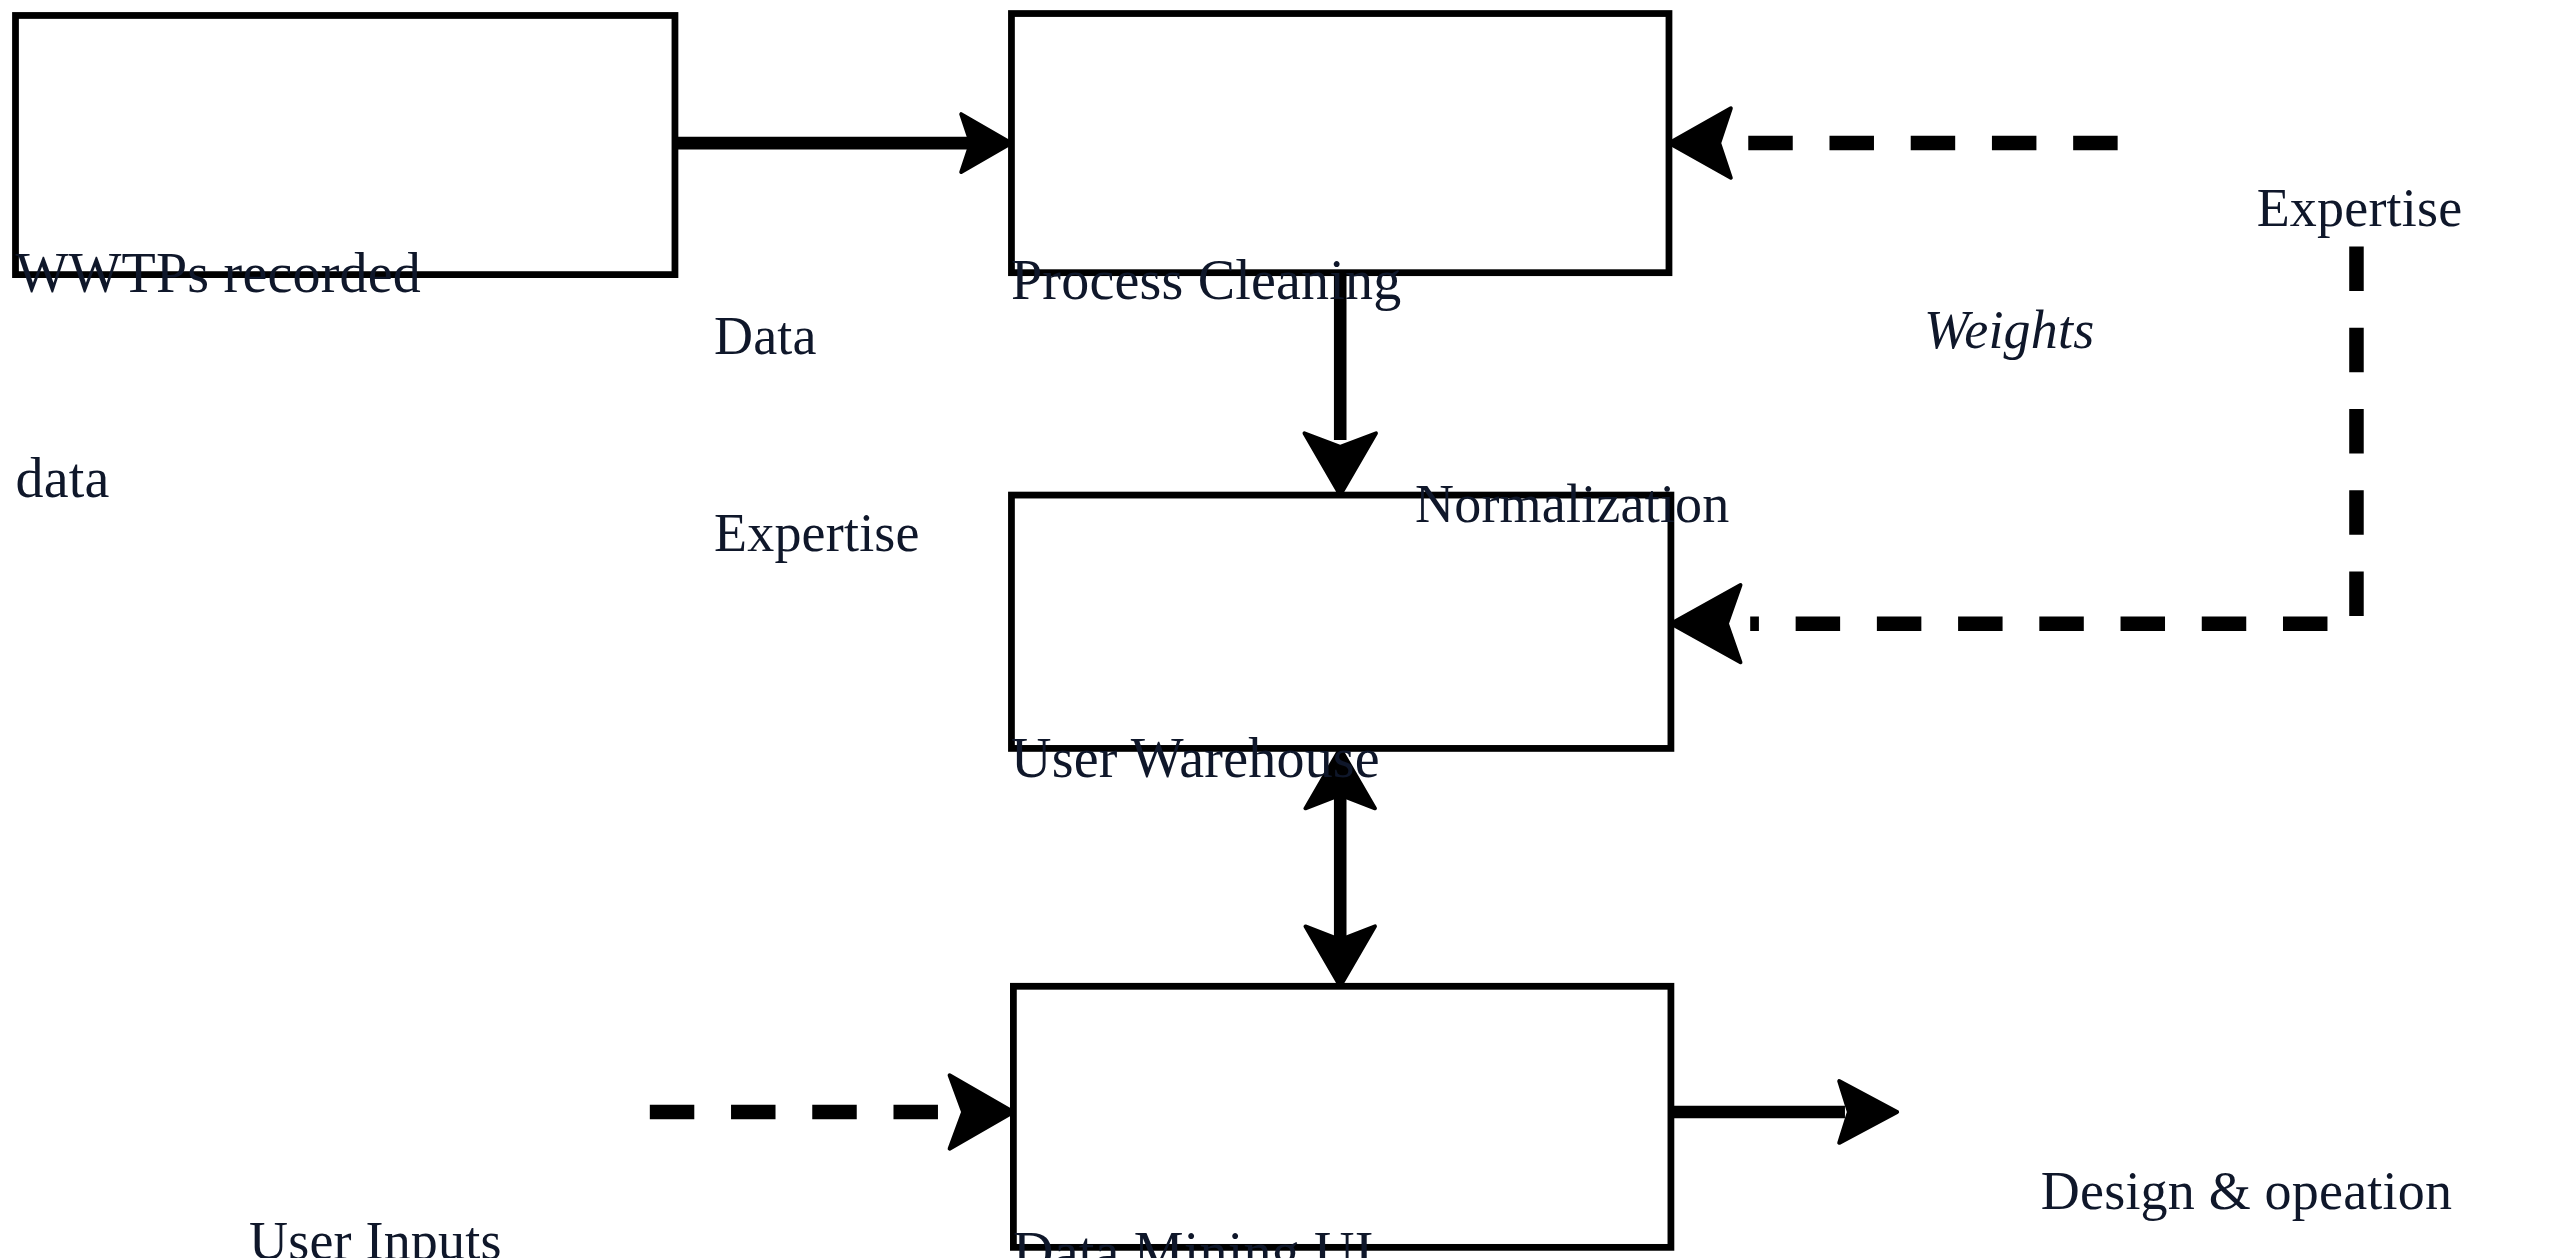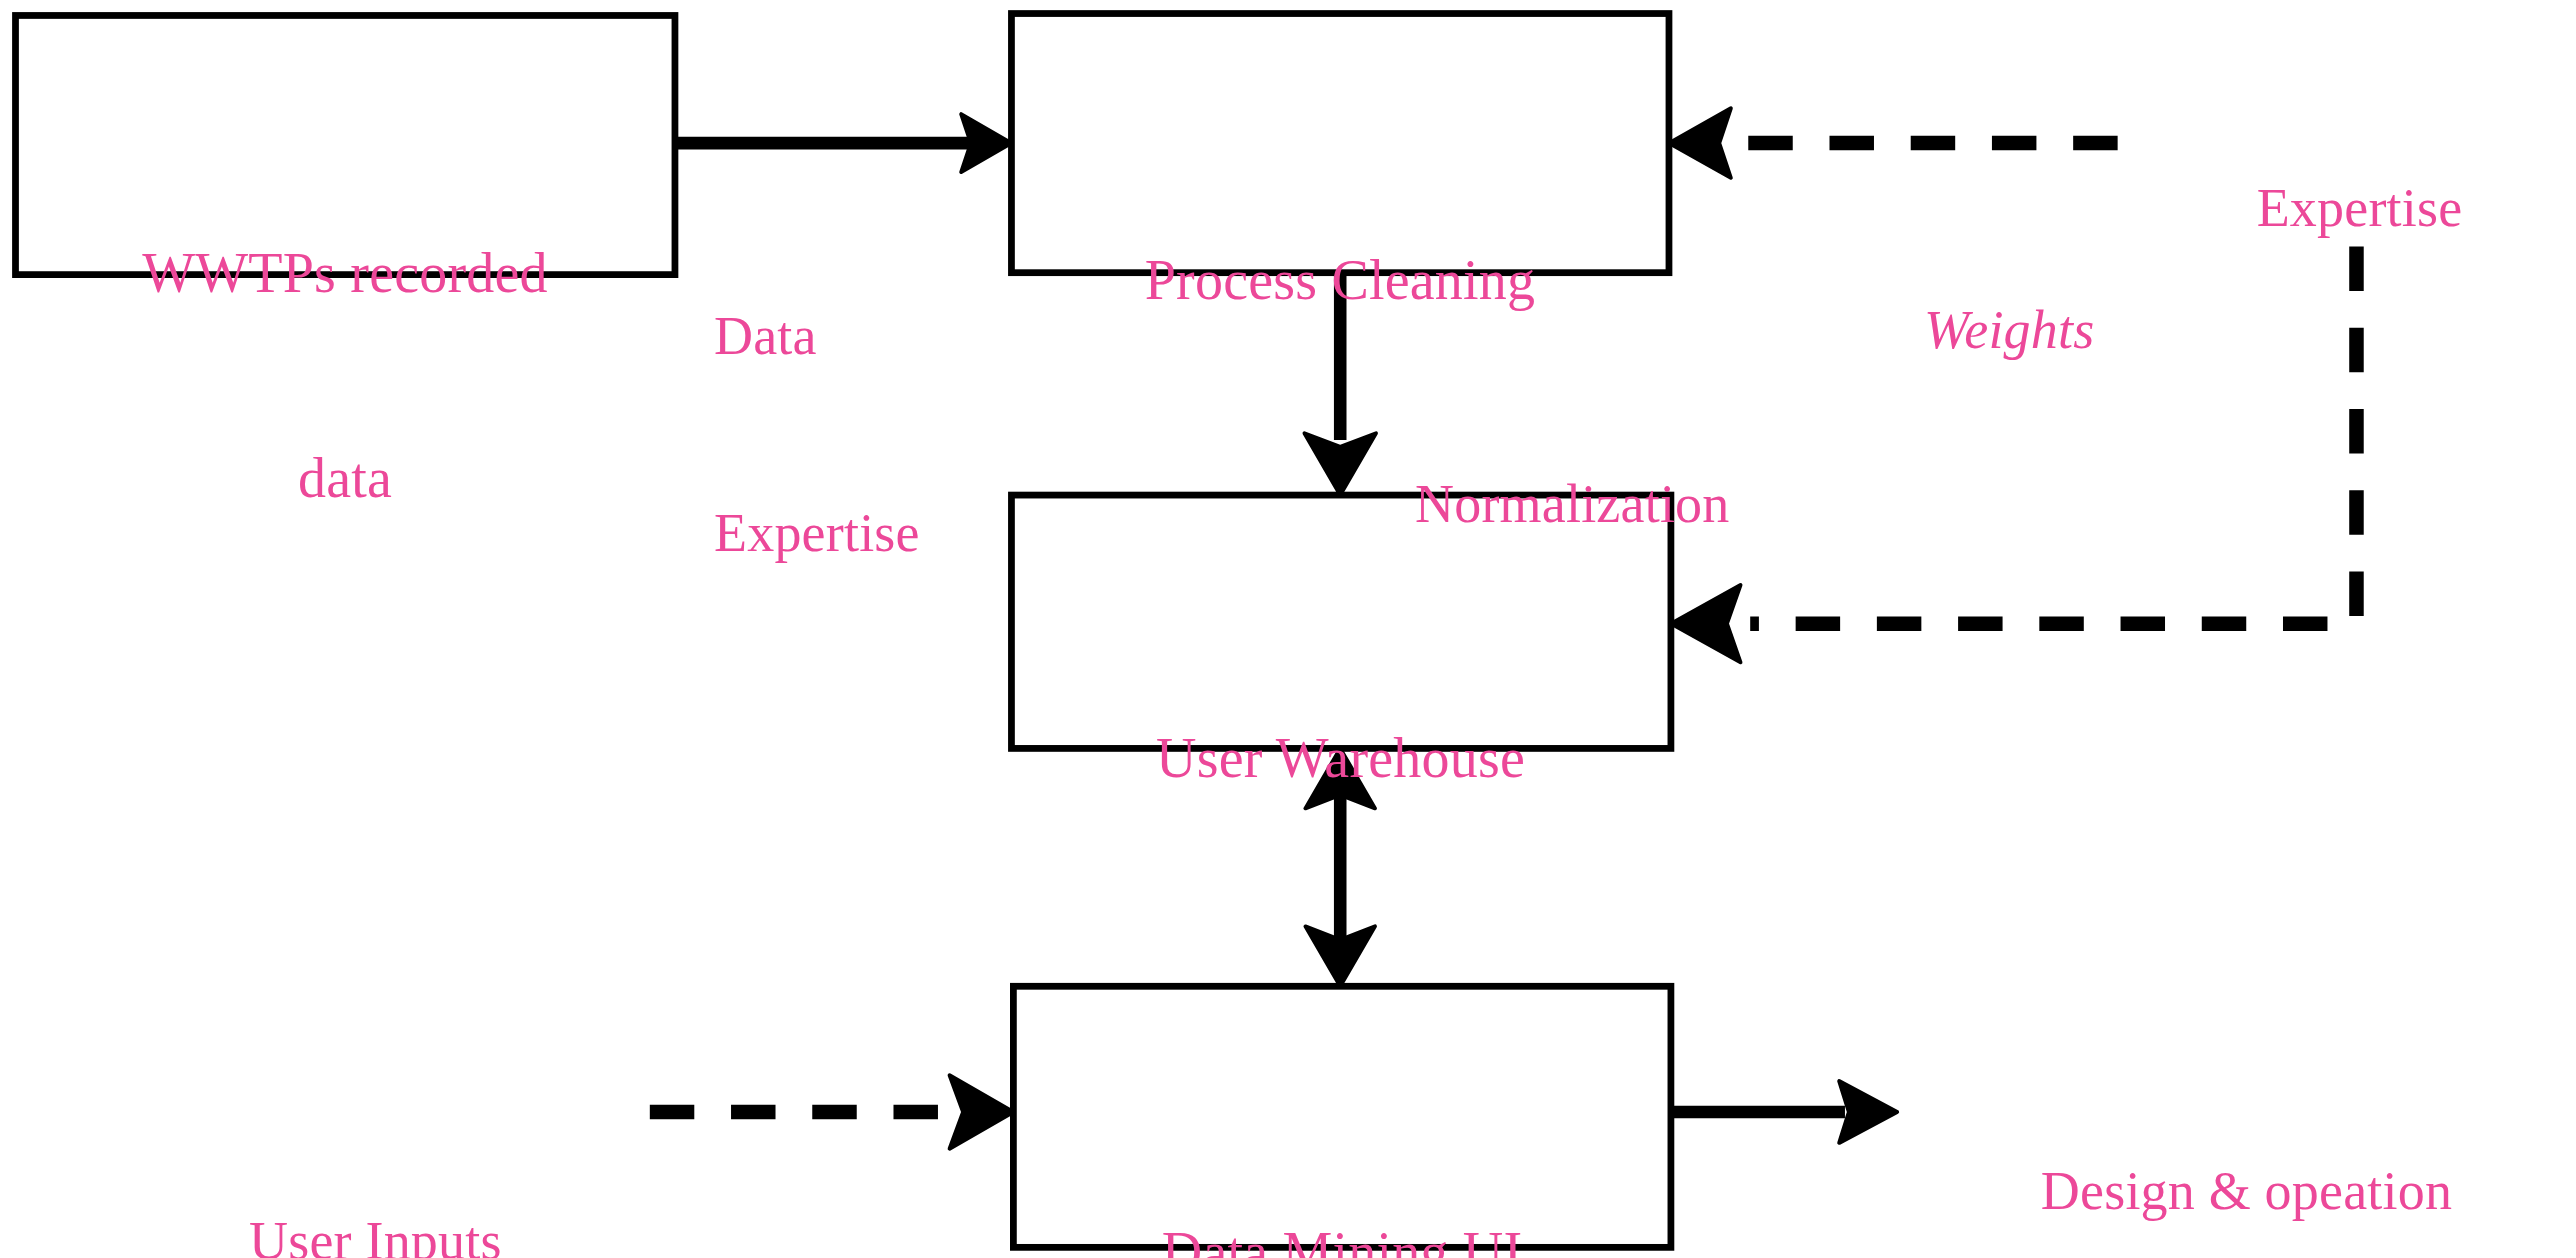--- a/index.html
+++ b/index.html
@@ -43,29 +43,29 @@
     stroke-linecap: butt;
   }
   .arrow-head {
     fill: #000000;
     stroke: #000000;
     stroke-width: 4;
     stroke-linejoin: round;
   }
   .lbl {
     position: absolute;
-    color: #ec4899;
+    color: #0f172a;
     font-family: "Liberation Serif", "DejaVu Serif", serif;
     font-size: 54px;
     line-height: 1.22;
     white-space: pre;
     letter-spacing: 0.2px;
   }
   .lbl-node {
-    text-align: center;
+    text-align: left;
     font-size: 56px;
   }
   .lbl-italic {
     font-style: italic;
   }
   .lbl-center {
     text-align: center;
   }
 </style>
 </head>

